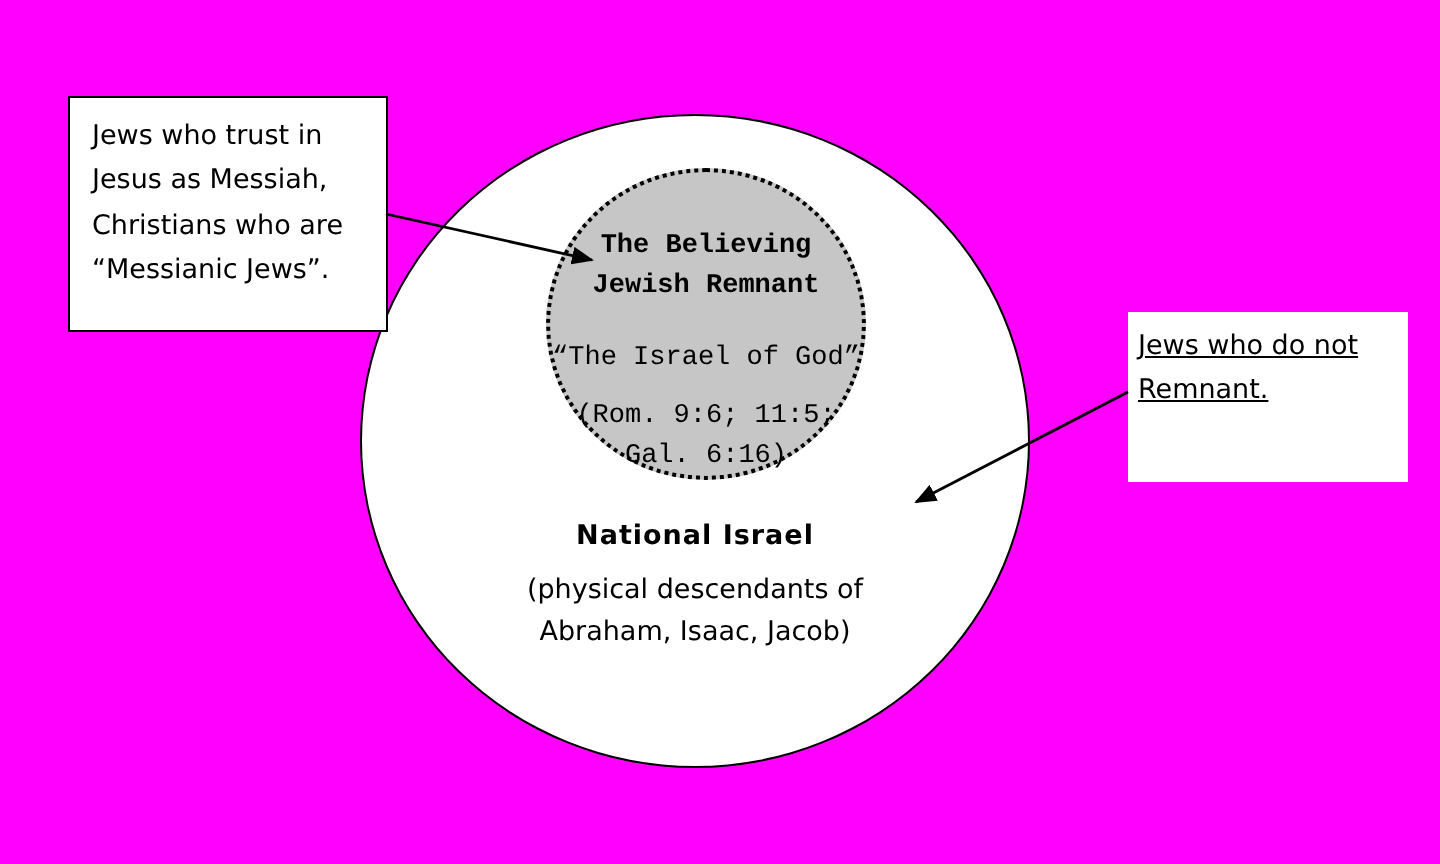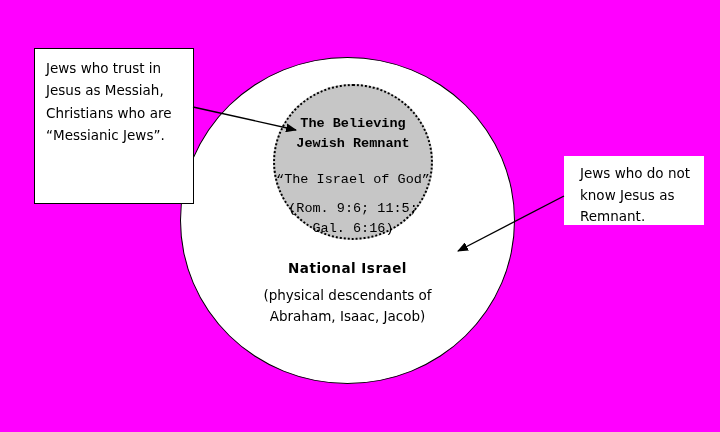--- a/index.html
+++ b/index.html
@@ -59,30 +59,31 @@
   .callout {
     position: absolute;
     background: #FFFFFF;
     font-size: 13.5px;
     line-height: 22.3px;
     box-sizing: border-box;
   }
   .callout .line { white-space: nowrap; }
   .callout-left {
     left: 34px; top: 48px;
-    width: 160px; height: 156px;
+    width: 160px; height: 118px;
     border: 1px solid var(--stroke, #000000);
     padding: 8px 4px 0 11px;
   }
   .callout-right {
     left: 564px; top: 156px;
-    width: 140px; height: 69px;
+    width: 140px; height: 85px;
     border: none;
-    padding: 7px 4px 0 16px;
+    padding: 7px 4px 0 5px;
     line-height: 21.5px;
+    text-decoration: underline;
   }
 
   .arrows {
     position: absolute;
     left: 0; top: 0;
     width: 720px; height: 432px;
     pointer-events: none;
   }
 </style>
 </head>
@@ -110,21 +111,20 @@
 
   <div class="callout callout-left">
     <div class="line">Jews who trust in</div>
     <div class="line">Jesus as Messiah,</div>
     <div class="line">Christians who are</div>
     <div class="line">“Messianic Jews”.</div>
   </div>
 
   <div class="callout callout-right">
     <div class="line">Jews who do not</div>
-    <div class="line">know Jesus as</div>
     <div class="line">Remnant.</div>
   </div>
 
   <svg class="arrows" viewBox="0 0 720 432" xmlns="http://www.w3.org/2000/svg">
     <defs>
       <marker id="arrowhead" markerUnits="userSpaceOnUse" markerWidth="11" markerHeight="9" refX="10" refY="4.5" orient="auto">
         <path d="M0,0 L11,4.5 L0,9 Z" fill="#000000"></path>
       </marker>
     </defs>
     <line x1="193" y1="107" x2="296" y2="130" stroke="#000000" stroke-width="1.4" marker-end="url(#arrowhead)"></line>

